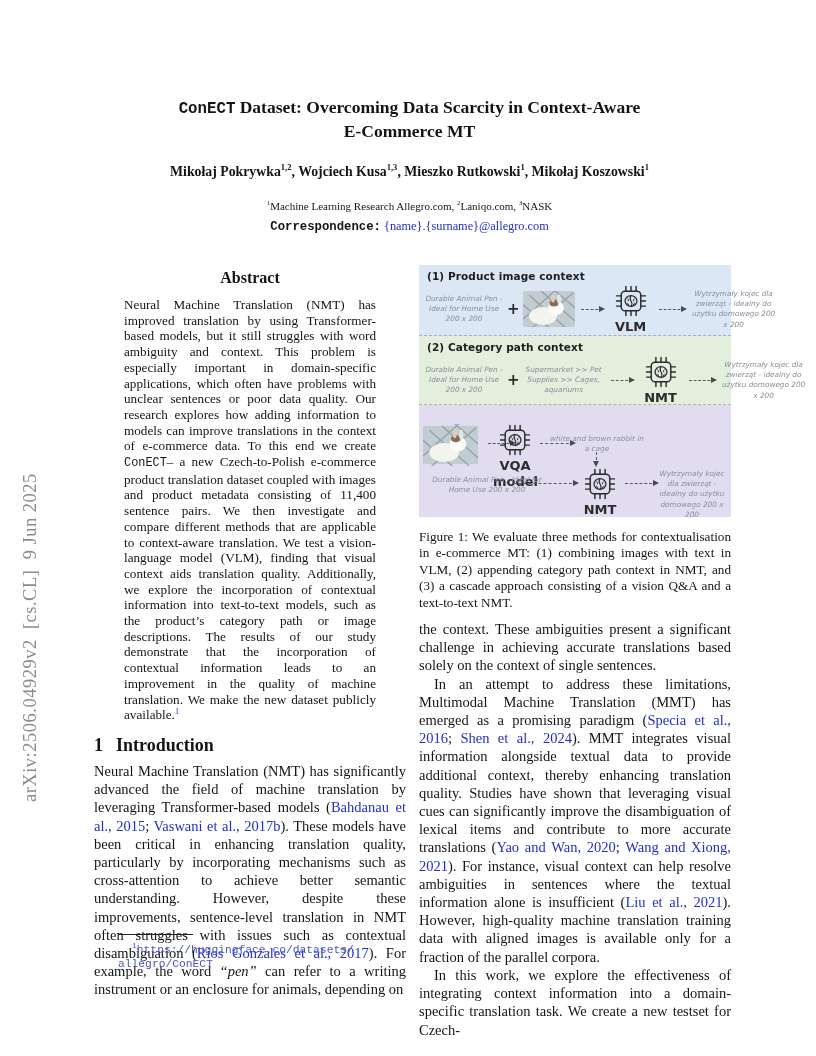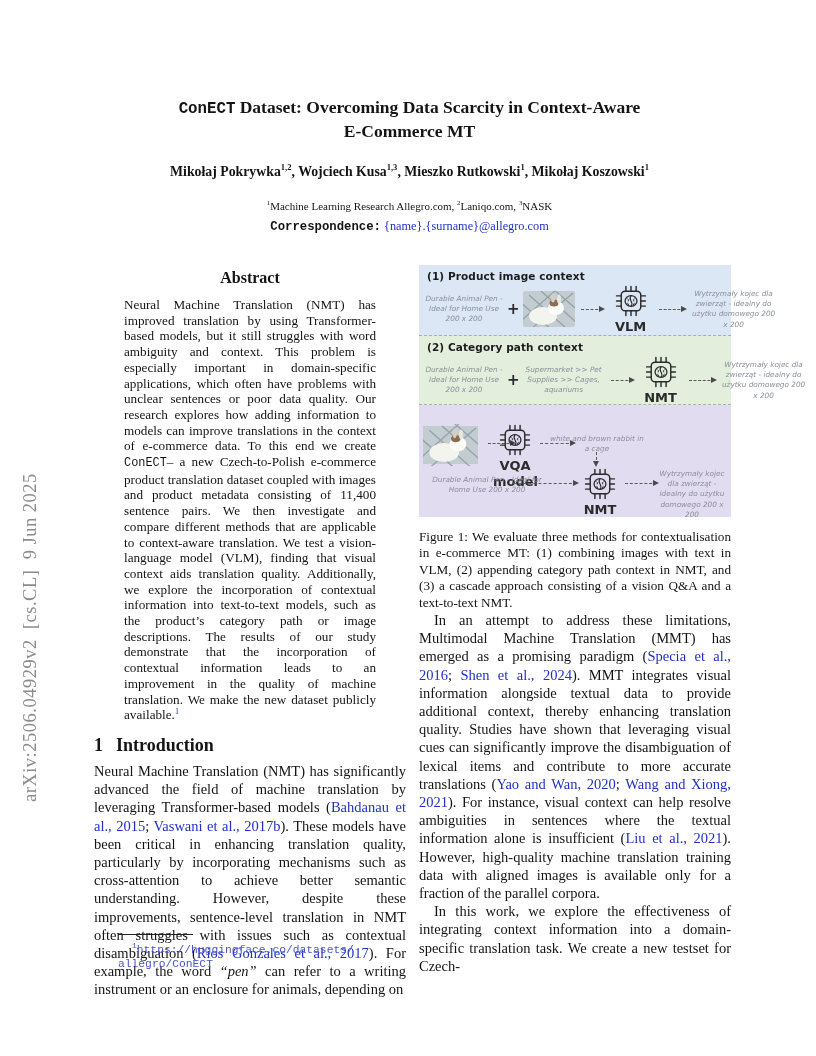--- a/index.html
+++ b/index.html
@@ -234,17 +234,18 @@
         <div class="fig-small abs" style="left:4px;top:70px;width:128px;">Durable Animal Pen - Ideal for Home Use 200 x 200</div>
         <div class="darrow fixed abs" style="left:88px;top:78px;width:64px;"></div>
         <div class="darrow fixed abs" style="left:200px;top:78px;width:32px;"></div>
         <div class="fig-small abs" style="left:236px;top:64px;width:74px;">Wytrzymały kojec dla zwierząt - idealny do użytku domowego 200 x 200</div>
       </div>
 
     </div>
 
     <div class="fig-caption">Figure 1: We evaluate three methods for contextualisation in e-commerce MT: (1) combining images with text in VLM, (2) appending category path context in NMT, and (3) a cascade approach consisting of a vision Q&amp;A and a text-to-text NMT.</div>
 
+    <p class="para body-start"><span>the context. These ambiguities present a significant challenge in achieving accurate translations based solely on the context of single sentences.</span></p>
     <p class="para indent"><span>In an attempt to address these limitations, Multimodal Machine Translation (MMT) has emerged as a promising paradigm (</span><span class="seg-cite">Specia et al., 2016</span><span>; </span><span class="seg-cite">Shen et al., 2024</span><span>). MMT integrates visual information alongside textual data to provide additional context, thereby enhancing translation quality. Studies have shown that leveraging visual cues can significantly improve the disambiguation of lexical items and contribute to more accurate translations (</span><span class="seg-cite">Yao and Wan, 2020</span><span>; </span><span class="seg-cite">Wang and Xiong, 2021</span><span>). For instance, visual context can help resolve ambiguities in sentences where the textual information alone is insufficient (</span><span class="seg-cite">Liu et al., 2021</span><span>). However, high-quality machine translation training data with aligned images is available only for a fraction of the parallel corpora.</span></p>
     <p class="para indent"><span>In this work, we explore the effectiveness of integrating context information into a domain-specific translation task. We create a new testset for Czech-</span></p>
   </div>
 
 </div>
 
 </body></html>

